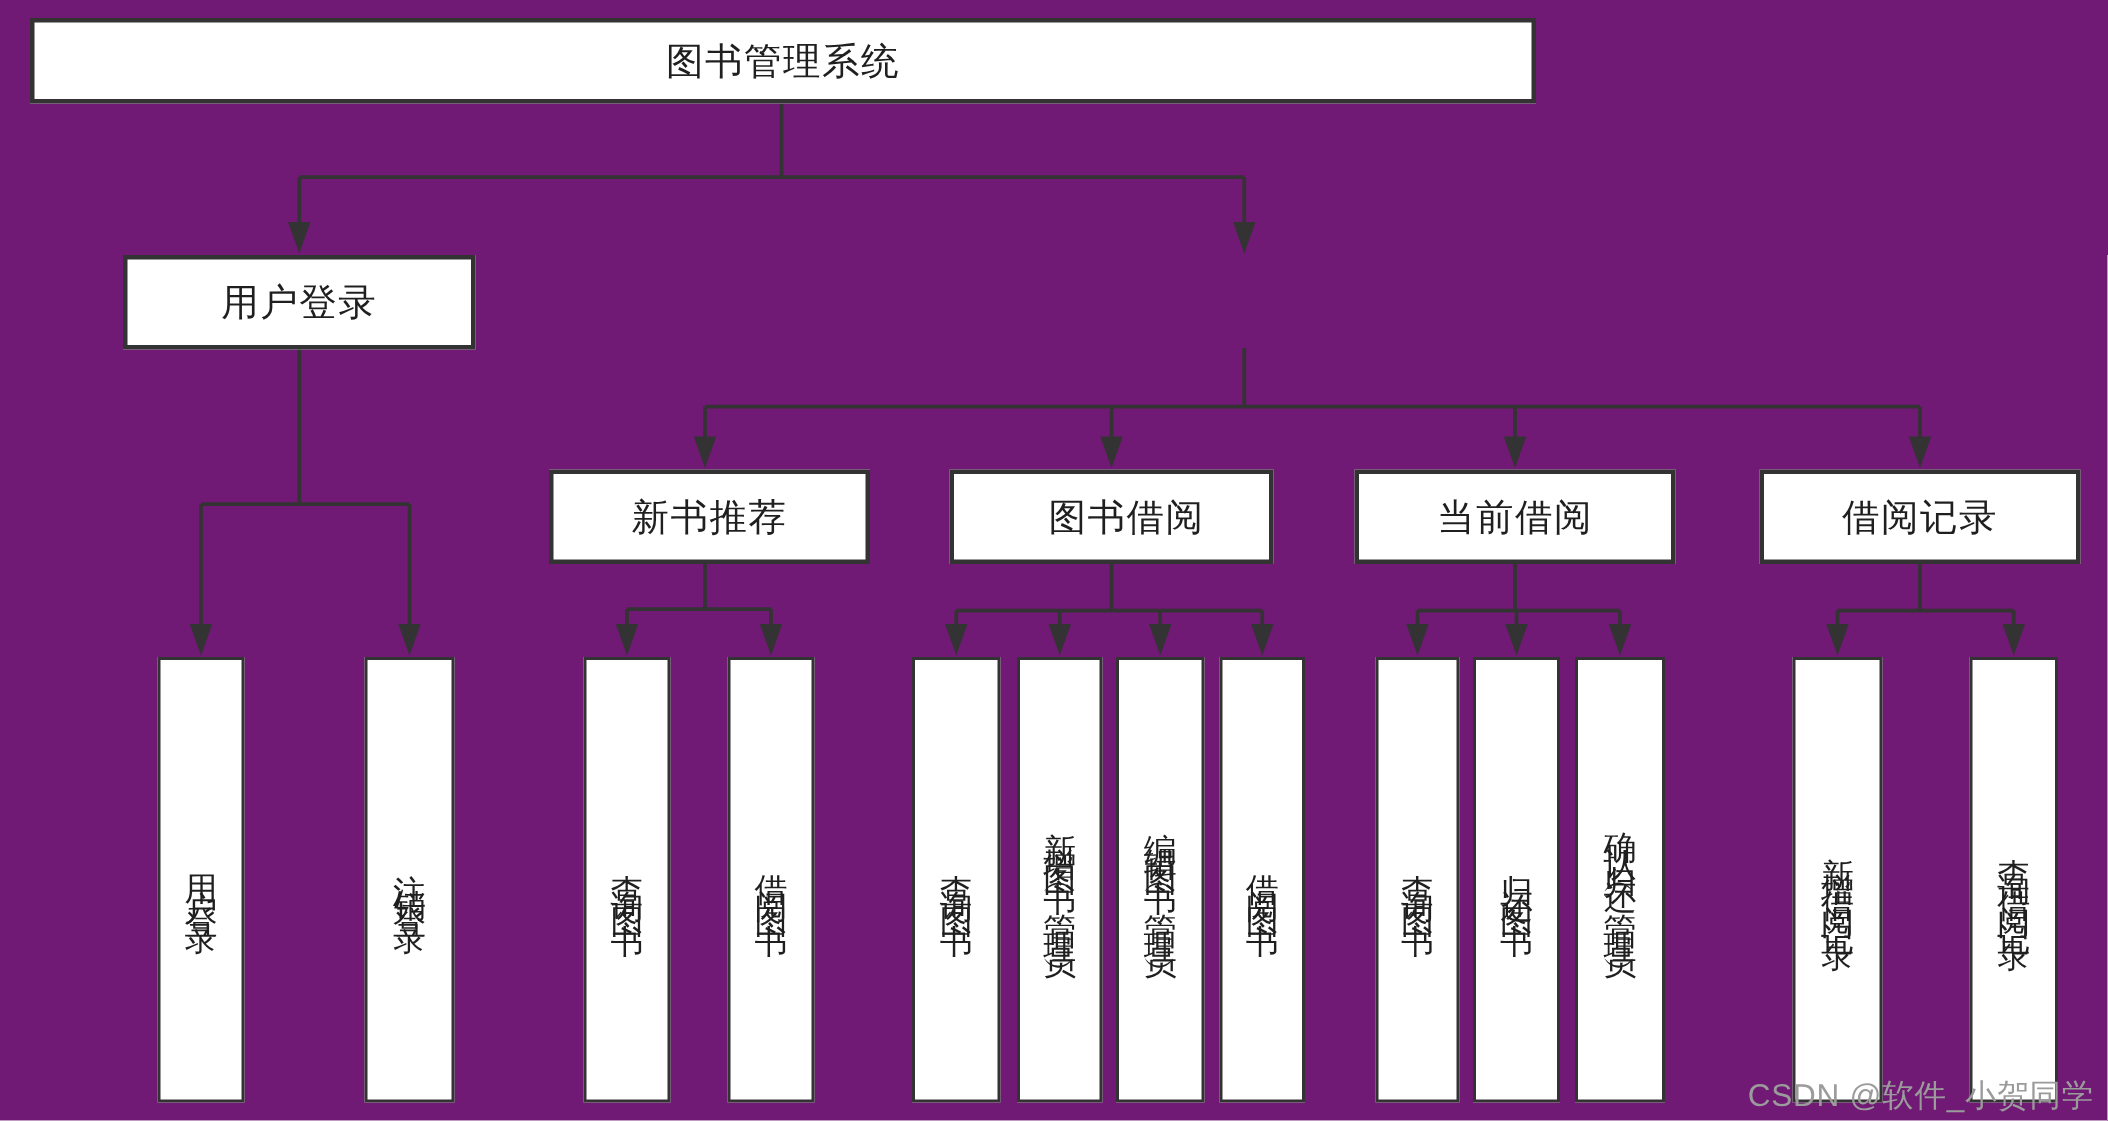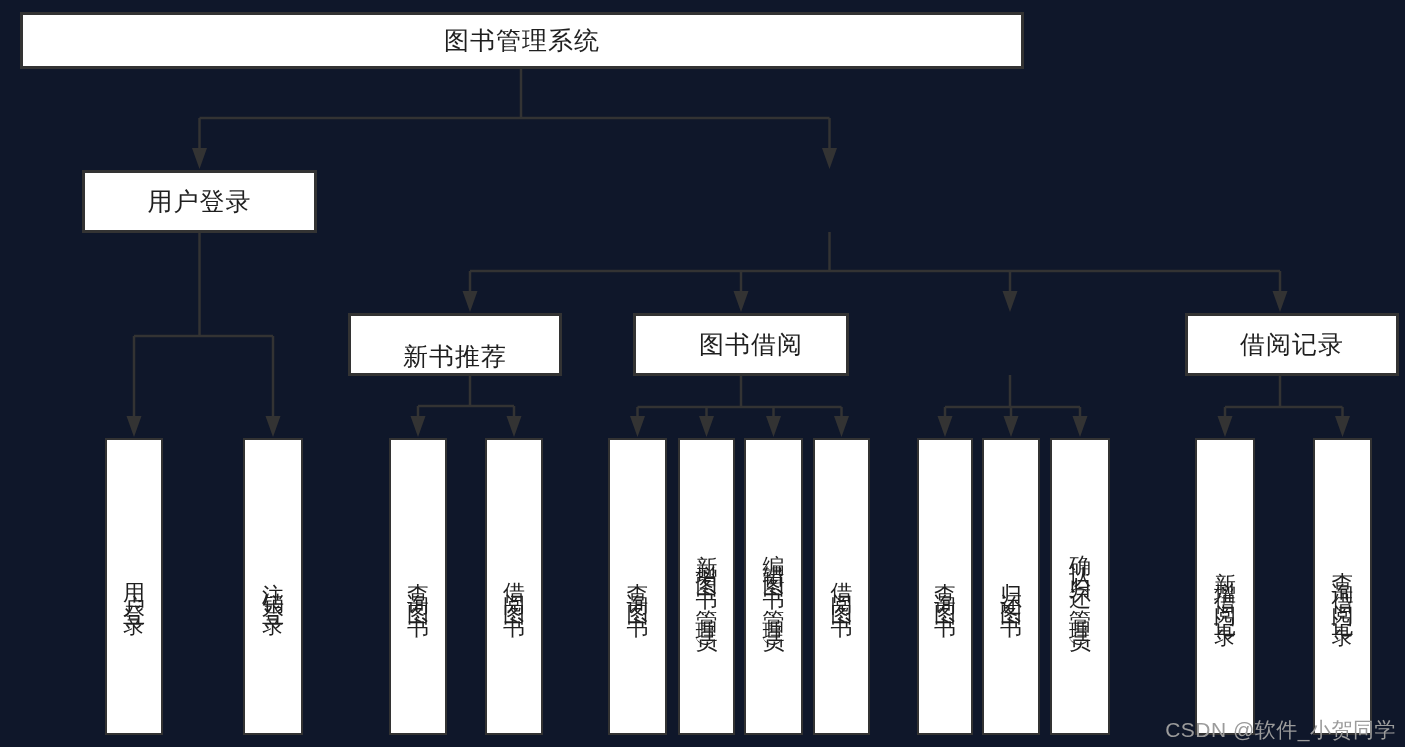--- a/index.html
+++ b/index.html
@@ -1,20 +1,20 @@
 <!DOCTYPE html>
 <html><head>
 <meta charset="utf-8">
 <style>
   html, body { margin: 0; padding: 0; background: #ffffff; }
   #canvas {
     position: relative;
     width: 1405px;
     height: 747px;
-    background: #0f172a;
+    background: #701a75;
     font-family: "Liberation Sans", "DejaVu Sans", sans-serif;
     overflow: hidden;
     text-decoration: underline;
   }
   #connector-svg {
     position: absolute;
     left: 0; top: 0;
     width: 1405px; height: 747px;
     pointer-events: none;
   }
@@ -93,27 +93,30 @@
   </svg>
 
   <div class="hbox" style="left:20px; top:12px; width:1004px; height:57px;">
     <span>图书管理系统</span>
   </div>
 
   <div class="hbox" style="left:82px; top:170px; width:235px; height:63px;">
     <span>用户登录</span>
   </div>
 
-  <div class="hbox" style="left:348px; top:313px; width:214px; height:63px;align-items:flex-end;">
+  <div class="hbox" style="left:366px; top:313px; width:214px; height:63px;">
     <span>新书推荐</span>
   </div>
   <div class="hbox" style="left:633px; top:313px; width:216px; height:63px;padding-left:20px;">
     <span>图书借阅</span>
   </div>
-  <div class="hbox" style="left:1173px; top:313px; width:214px; height:63px;margin-left:12px;">
+  <div class="hbox" style="left:903px; top:313px; width:214px; height:63px;">
+    <span>当前借阅</span>
+  </div>
+  <div class="hbox" style="left:1173px; top:313px; width:214px; height:63px;">
     <span>借阅记录</span>
   </div>
 
   <div class="vbox" style="left:105px; top:438px; width:58px; height:297px;">
     <span>用户登录</span>
   </div>
   <div class="vbox" style="left:243px; top:438px; width:60px; height:297px;">
     <span>注销登录</span>
   </div>
 

